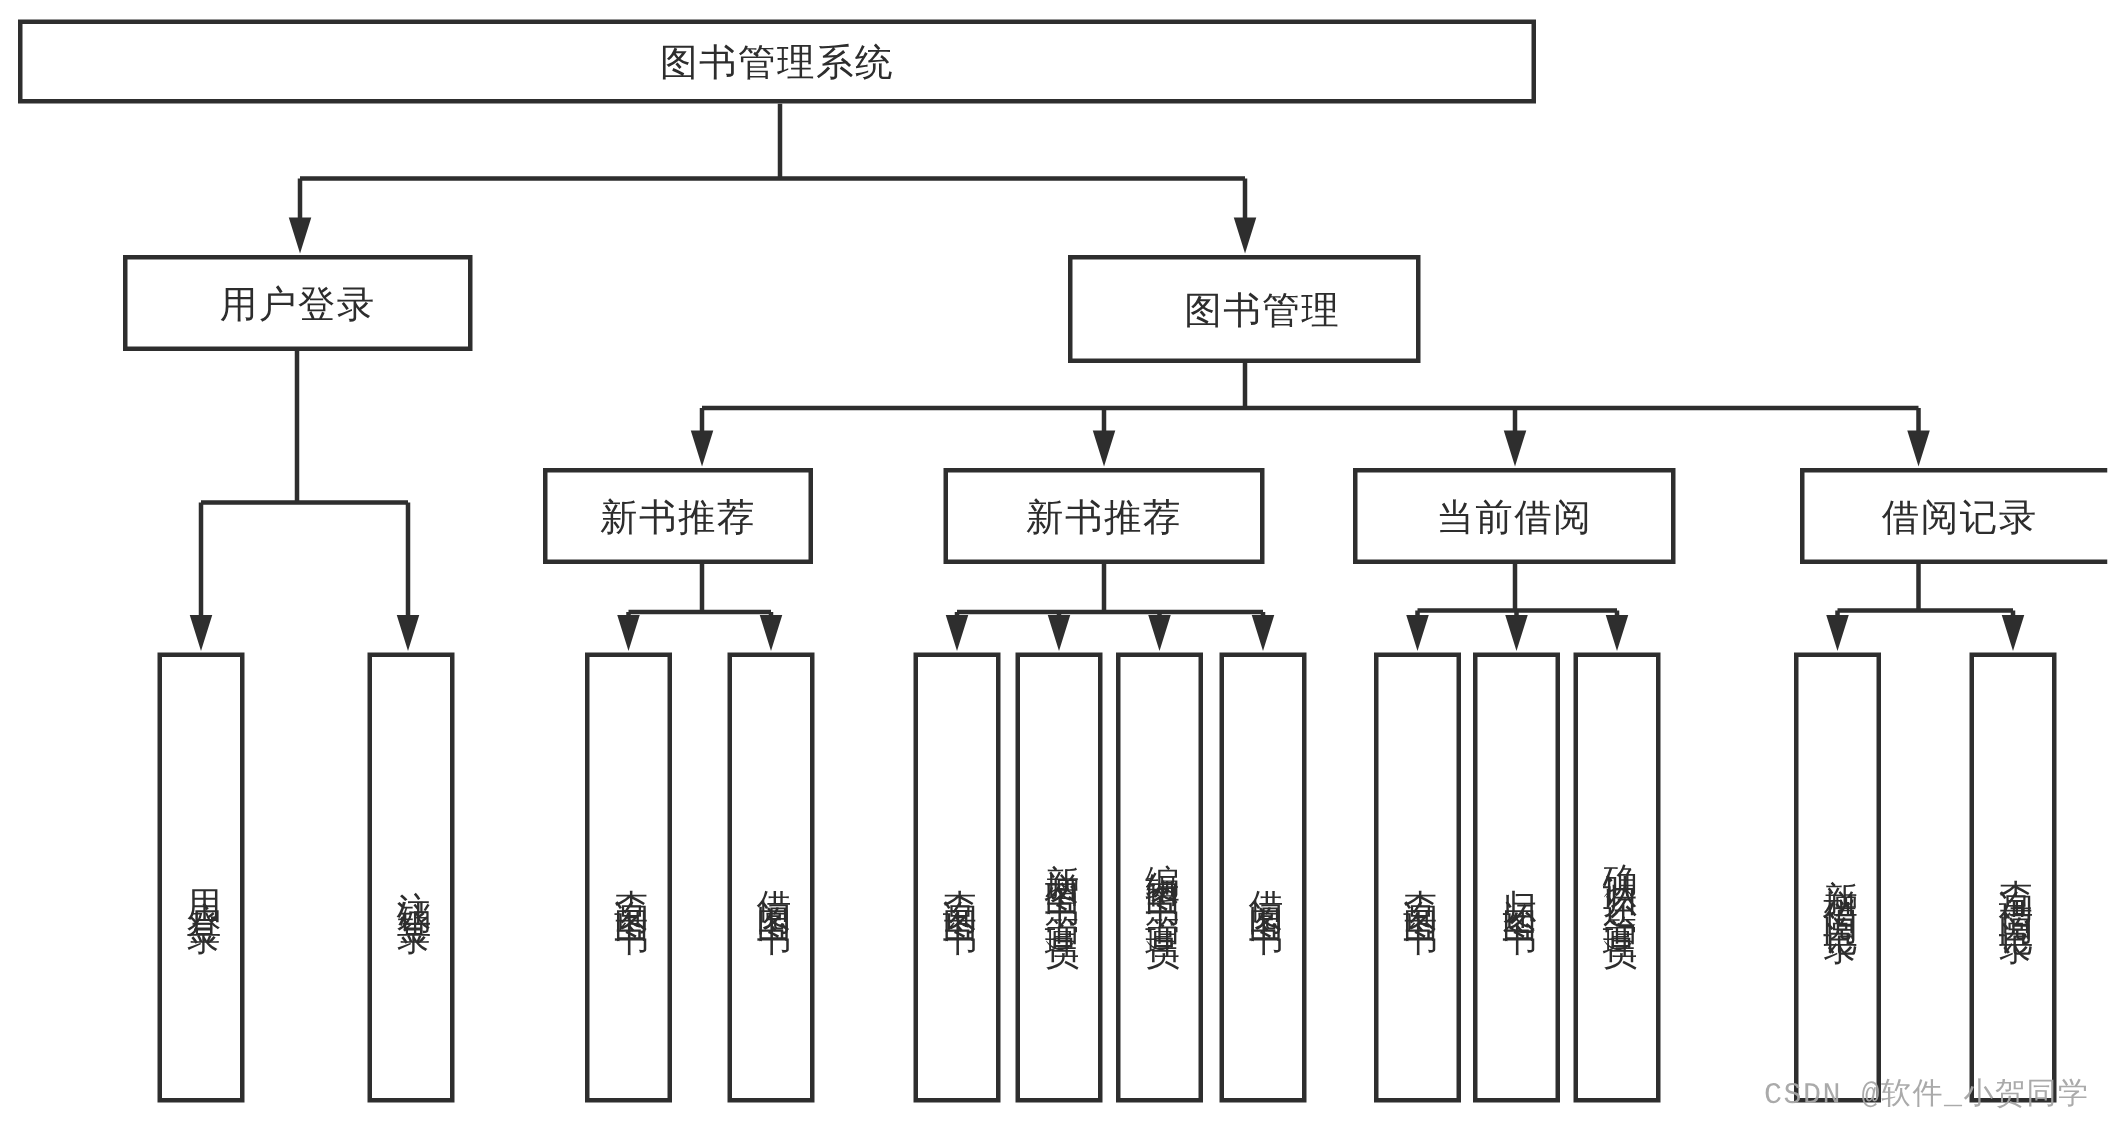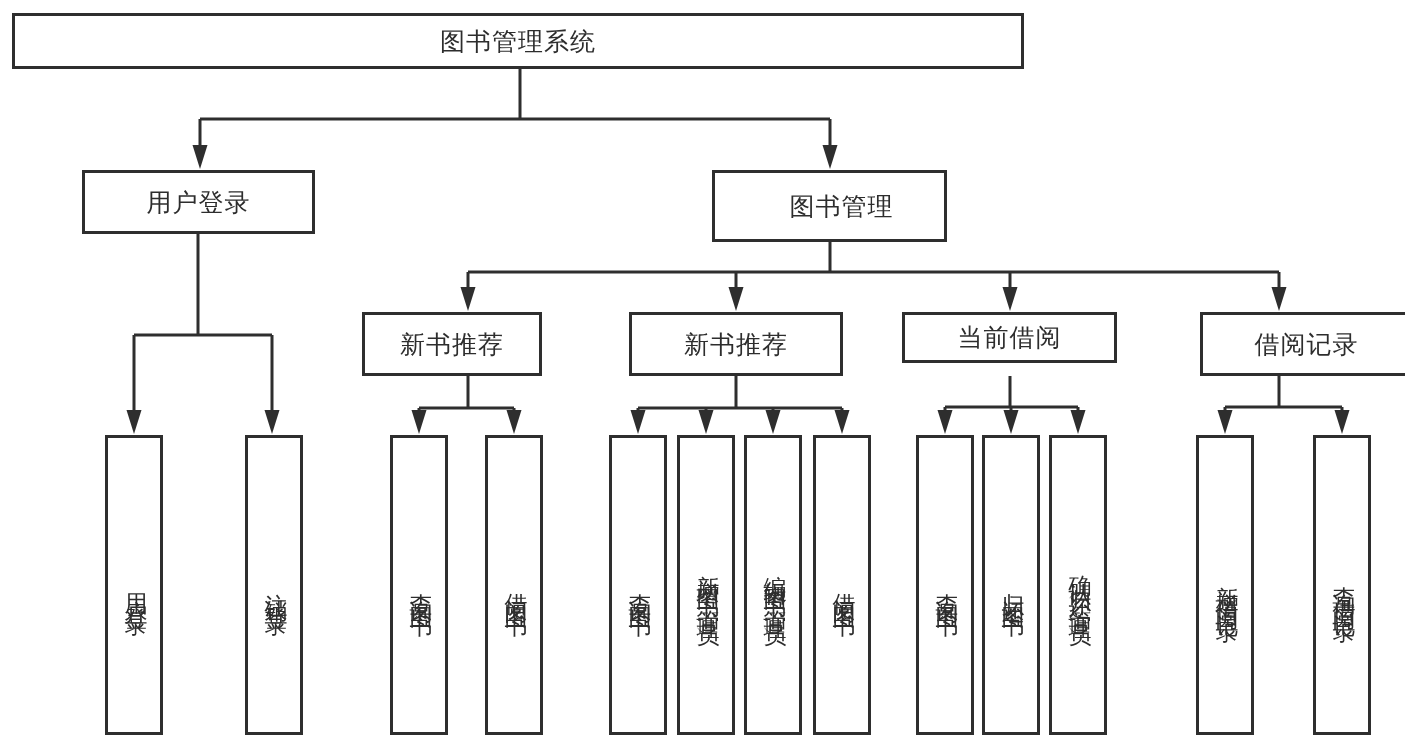--- a/index.html
+++ b/index.html
@@ -103,21 +103,21 @@
   <div class="node hnode" style="left:12px; top:13px; width:1012px; height:56px;">图书管理系统</div>
 
   <div class="node hnode" style="left:82px; top:170px; width:233px; height:64px;">用户登录</div>
 
   <div class="node hnode" style="left:712px; top:170px; width:235px; height:72px;padding-left:24px;">图书管理</div>
 
   <div class="node hnode" style="left:362px; top:312px; width:180px; height:64px;">新书推荐</div>
 
   <div class="node hnode" style="left:629px; top:312px; width:214px; height:64px;">新书推荐</div>
 
-  <div class="node hnode" style="left:902px; top:312px; width:215px; height:51px;text-align:center;">当前借阅</div>
+  <div class="node hnode" style="left:902px; top:312px; width:215px; height:64px;text-align:center;">当前借阅</div>
 
   <div class="node hnode" style="left:1172px; top:312px; width:213px; height:64px;margin-left:28px;">借阅记录</div>
 
   <div class="node leaf" style="left:105px; top:435px; width:58px; height:300px;">
     <span class="vtext">用户登录</span>
   </div>
 
   <div class="node leaf" style="left:245px; top:435px; width:58px; height:300px;">
     <span class="vtext">注销登录</span>
   </div>
@@ -159,14 +159,15 @@
   </div>
 
   <div class="node leaf" style="left:1196px; top:435px; width:58px; height:300px;">
     <span class="vtext">新增借阅记录</span>
   </div>
 
   <div class="node leaf" style="left:1313px; top:435px; width:58px; height:300px;">
     <span class="vtext">查询借阅记录</span>
   </div>
 
+  <div class="watermark">CSDN @软件_小贺同学</div>
 
 </div>
 
 </body></html>

